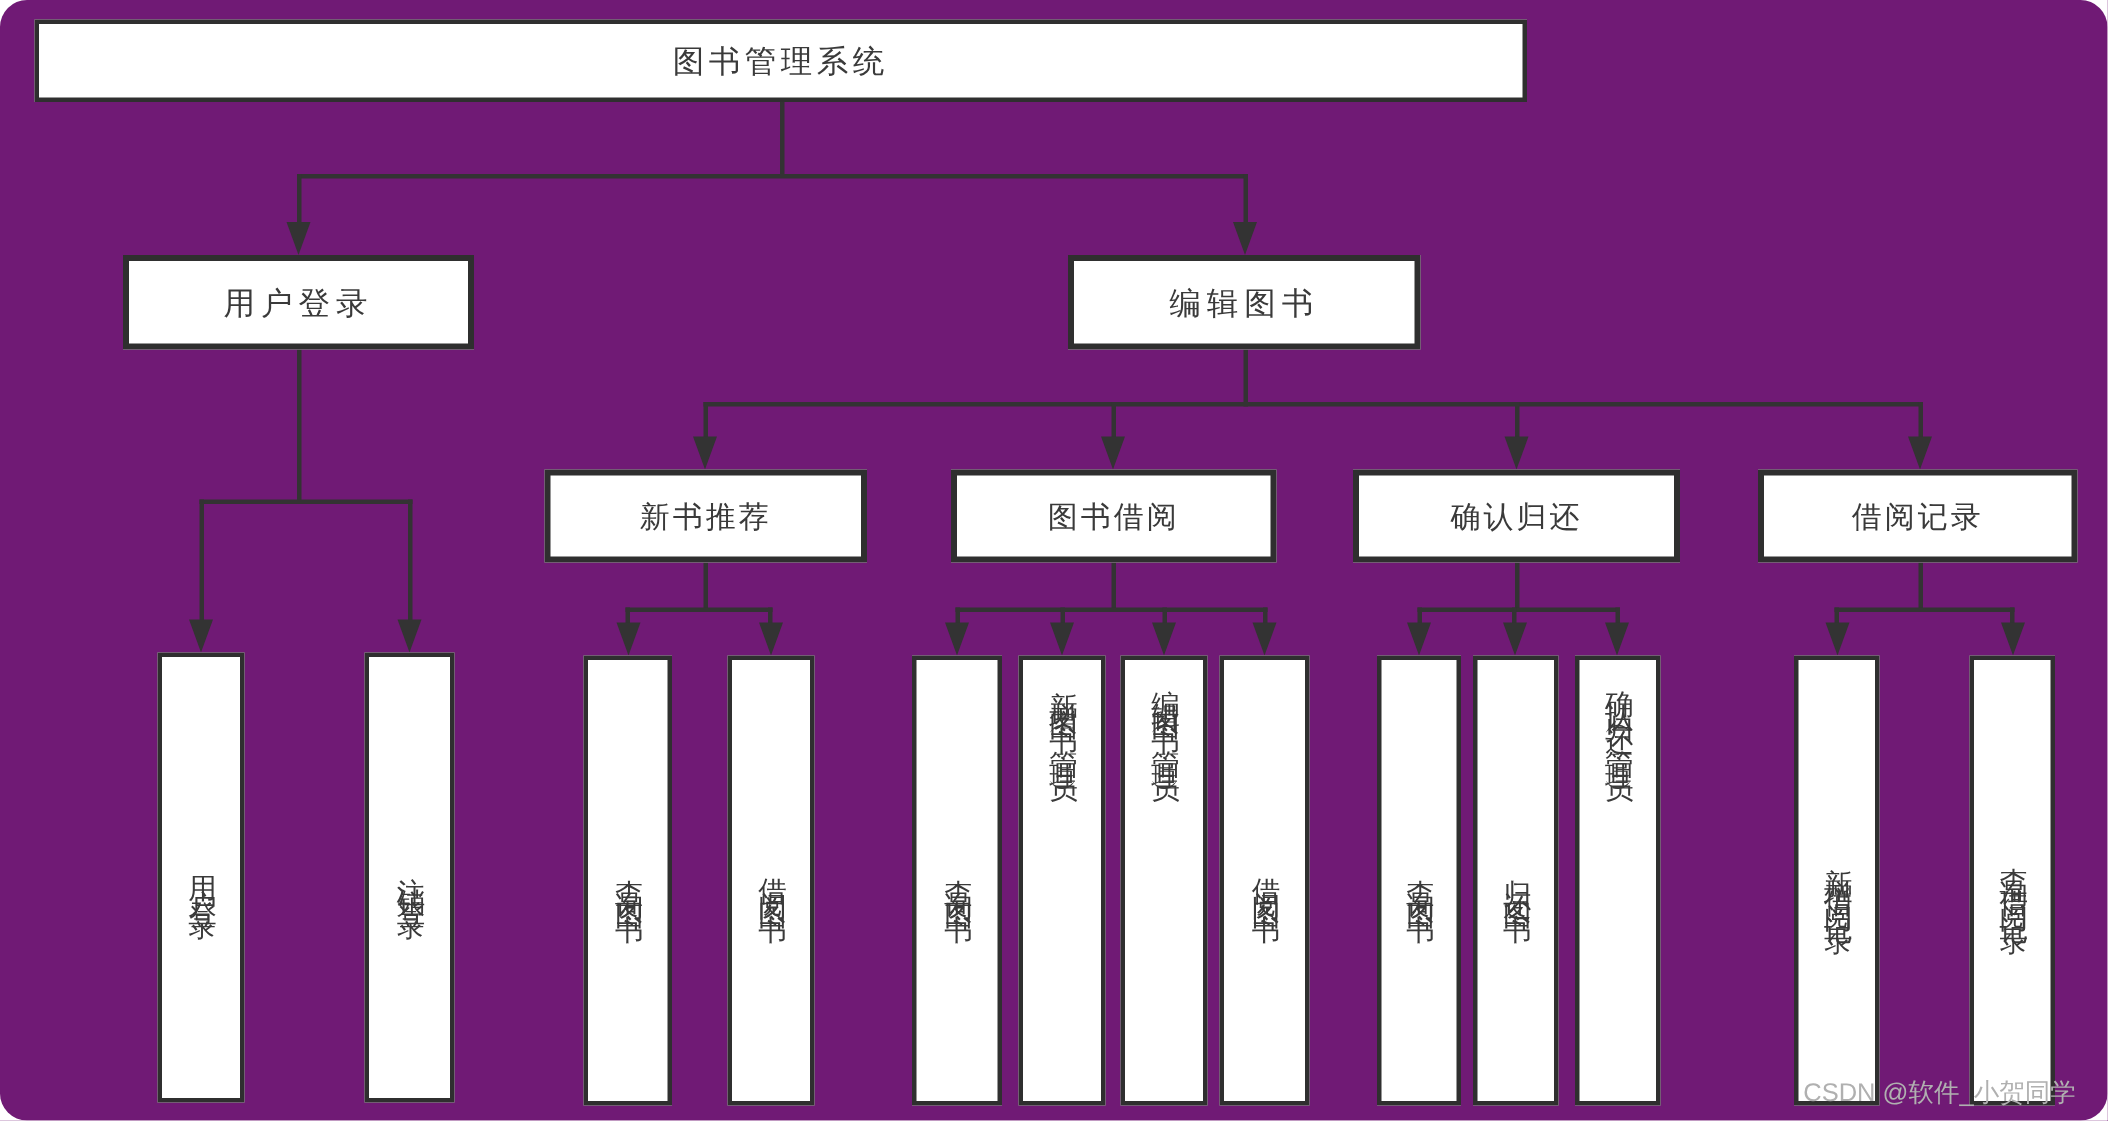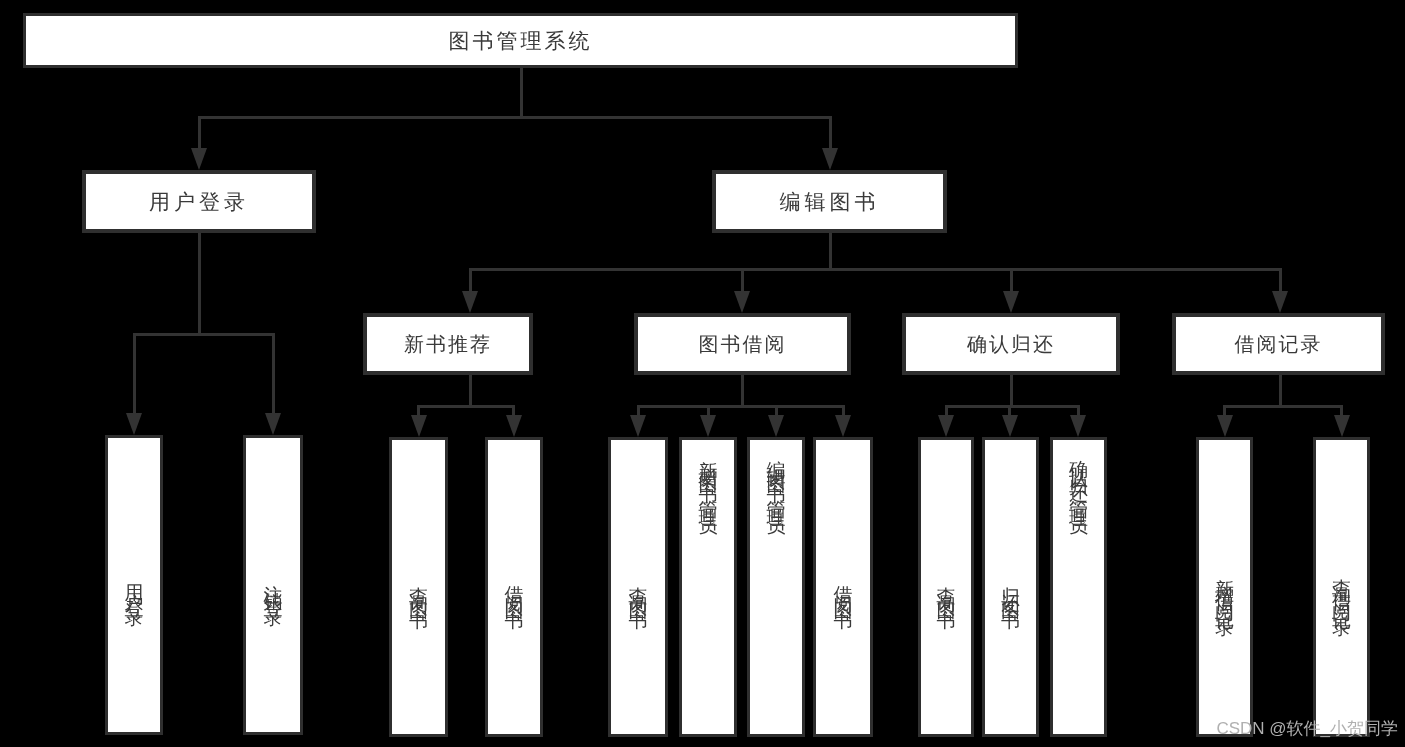--- a/index.html
+++ b/index.html
@@ -1,23 +1,24 @@
 <!DOCTYPE html>
 <html><head>
 <meta charset="utf-8">
 <style>
   html, body { margin: 0; padding: 0; background: #ffffff; }
   #canvas {
     position: relative;
     width: 1405px;
     height: 747px;
-    background: #000000;
+    background: #701a75;
     overflow: hidden;
     font-family: "Liberation Sans", "DejaVu Sans", sans-serif;
     color: #3a3a3a;
+    border-radius: 18px;
   }
   .node {
     position: absolute;
     box-sizing: border-box;
     background: #ffffff;
     border: 3px solid #2f2f2f;
     display: flex;
     align-items: center;
     justify-content: center;
     color: #3a3a3a;
@@ -46,21 +47,21 @@
     border-top: 22px solid #333333;
   }
   .watermark {
     position: absolute;
     left: 1188px;
     top: 717px;
     width: 210px;
     font-size: 17px;
     color: #b0b0b0;
     white-space: nowrap;
-    text-align: right;
+    text-align: center;
   }
 </style>
 </head>
 <body>
 
 <div id="canvas">
 
   <div class="edge" style="left:519.5px; top:68px;  width:3px;  height:50px;"></div>
   <div class="edge" style="left:197.5px; top:116px; width:634px; height:3px;"></div>
   <div class="edge" style="left:197.5px; top:116px; width:3px;  height:36px;"></div>
@@ -118,21 +119,21 @@
   <div class="edge" style="left:1223px;   top:405px; width:3px;   height:14px;"></div>
   <div class="edge" style="left:1340px;   top:405px; width:3px;   height:14px;"></div>
   <div class="arrow" style="left:1216.5px; top:415px;"></div>
   <div class="arrow" style="left:1333.5px; top:415px;"></div>
 
   <div class="node lvl1" style="left:23px; top:13px; width:995px; height:55px;">图书管理系统</div>
 
   <div class="node lvl2" style="left:82px; top:170px; width:234px; height:63px;">用户登录</div>
   <div class="node lvl2" style="left:712px; top:170px; width:235px; height:63px;">编辑图书</div>
 
-  <div class="node lvl3" style="left:363px; top:313px; width:170px; height:62px;text-align:right;">新书推荐</div>
+  <div class="node lvl3" style="left:363px; top:313px; width:215px; height:62px;text-align:right;">新书推荐</div>
   <div class="node lvl3" style="left:634px; top:313px; width:217px; height:62px;">图书借阅</div>
   <div class="node lvl3" style="left:902px; top:313px; width:218px; height:62px;">确认归还</div>
   <div class="node lvl3" style="left:1172px; top:313px; width:213px; height:62px;">借阅记录</div>
 
   <div class="node v" style="left:105px; top:435px; width:58px; height:300px;">用户登录</div>
   <div class="node v" style="left:243px; top:435px; width:60px; height:300px;">注销登录</div>
 
   <div class="node v" style="left:389px; top:437px; width:59px; height:300px;">查询图书</div>
   <div class="node v" style="left:485px; top:437px; width:58px; height:300px;">借阅图书</div>
 

